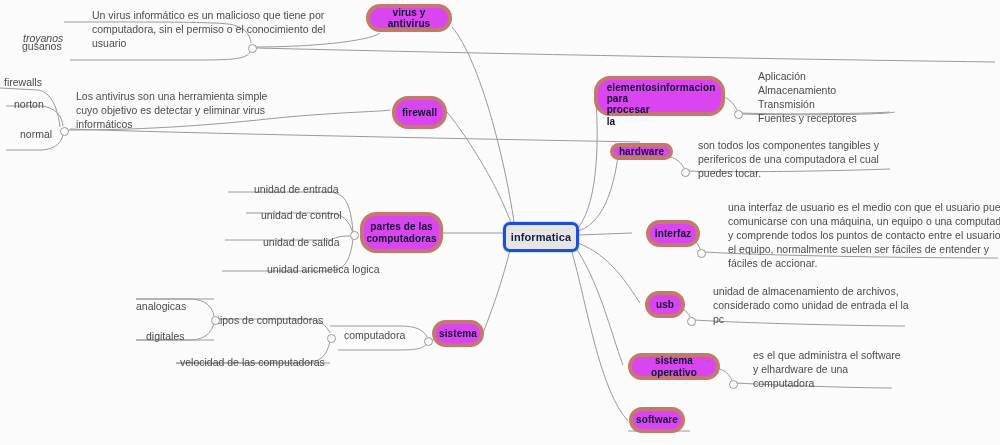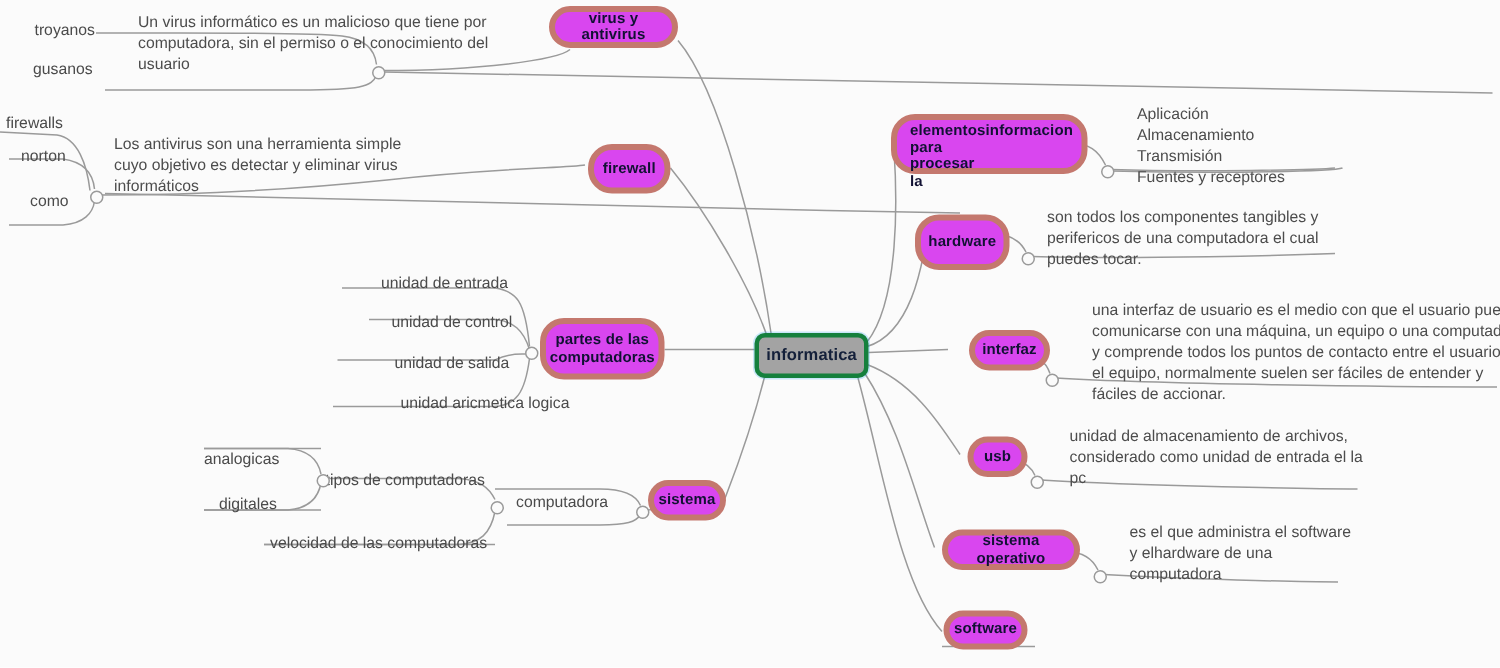--- a/index.html
+++ b/index.html
@@ -39,22 +39,22 @@
     z-index: 4;
   }
   .node.topic {
     background: #d946ef;
     border: 4px solid #c4786e;
     border-radius: 16px;
     font-size: 10px;
     padding: 2px 6px;
   }
   .node.root {
-    background: #a3a3a3;
-    border: 3px solid #15803d;
+    background: #e5e5e5;
+    border: 3px solid #1d4ed8;
     border-radius: 7px;
     font-size: 11px;
     color: #14203a;
     box-shadow: 0 0 0 1px rgba(42,169,239,.25);
   }
   
   .label {
     position: absolute;
     color: #4a4a4a;
     font-size: 10.5px;
@@ -191,52 +191,52 @@
 
   <div class="node topic" style="left:432px;top:320px;width:52px;height:27px;">
     <span>sistema</span>
   </div>
 
   <div class="node topic" style="left:594px;top:76px;width:131px;height:40px;flex-direction:row;align-items:flex-start;padding-left:9px;text-align:left;">
     <span>elementos para procesar la</span>
     <span>informacion</span>
   </div>
 
-  <div class="node topic" style="left:610px;top:143px;width:63px;height:37px;">
+  <div class="node topic" style="left:610px;top:143px;width:63px;height:17px;">
     <span>hardware</span>
   </div>
 
   <div class="node topic" style="left:646px;top:220px;width:54px;height:27px;">
     <span>interfaz</span>
   </div>
 
   <div class="node topic" style="left:645px;top:291px;width:40px;height:27px;">
     <span>usb</span>
   </div>
 
   <div class="node topic" style="left:628px;top:353px;width:92px;height:27px;">
     <span>sistema operativo</span>
   </div>
 
   <div class="node topic" style="left:629px;top:407px;width:56px;height:26px;">
     <span>software</span>
   </div>
 
-  <div class="label" style="left:23px;top:14px;">troyanos</div>
+  <div class="label" style="left:23px;top:32px;font-style:italic;">troyanos</div>
   <div class="label" style="left:22px;top:40px;">gusanos</div>
 
   <div class="para" style="left:92px;top:8px;">
     <span>Un virus informático es un malicioso que tiene por</span>
     <span>computadora, sin el permiso o el conocimiento del</span>
     <span>usuario</span>
   </div>
 
   <div class="label" style="left:4px;top:76px;">firewalls</div>
   <div class="label" style="left:14px;top:98px;">norton</div>
-  <div class="label" style="left:20px;top:128px;">como</div>
+  <div class="label" style="left:20px;top:128px;">normal</div>
 
   <div class="para" style="left:76px;top:89px;">
     <span>Los antivirus son una herramienta simple</span>
     <span>cuyo objetivo es detectar y eliminar virus</span>
     <span>informáticos</span>
   </div>
 
   <div class="label" style="left:254px;top:183px;">unidad de entrada</div>
   <div class="label" style="left:261px;top:209px;">unidad de control</div>
   <div class="label" style="left:263px;top:236px;">unidad de salida</div>

